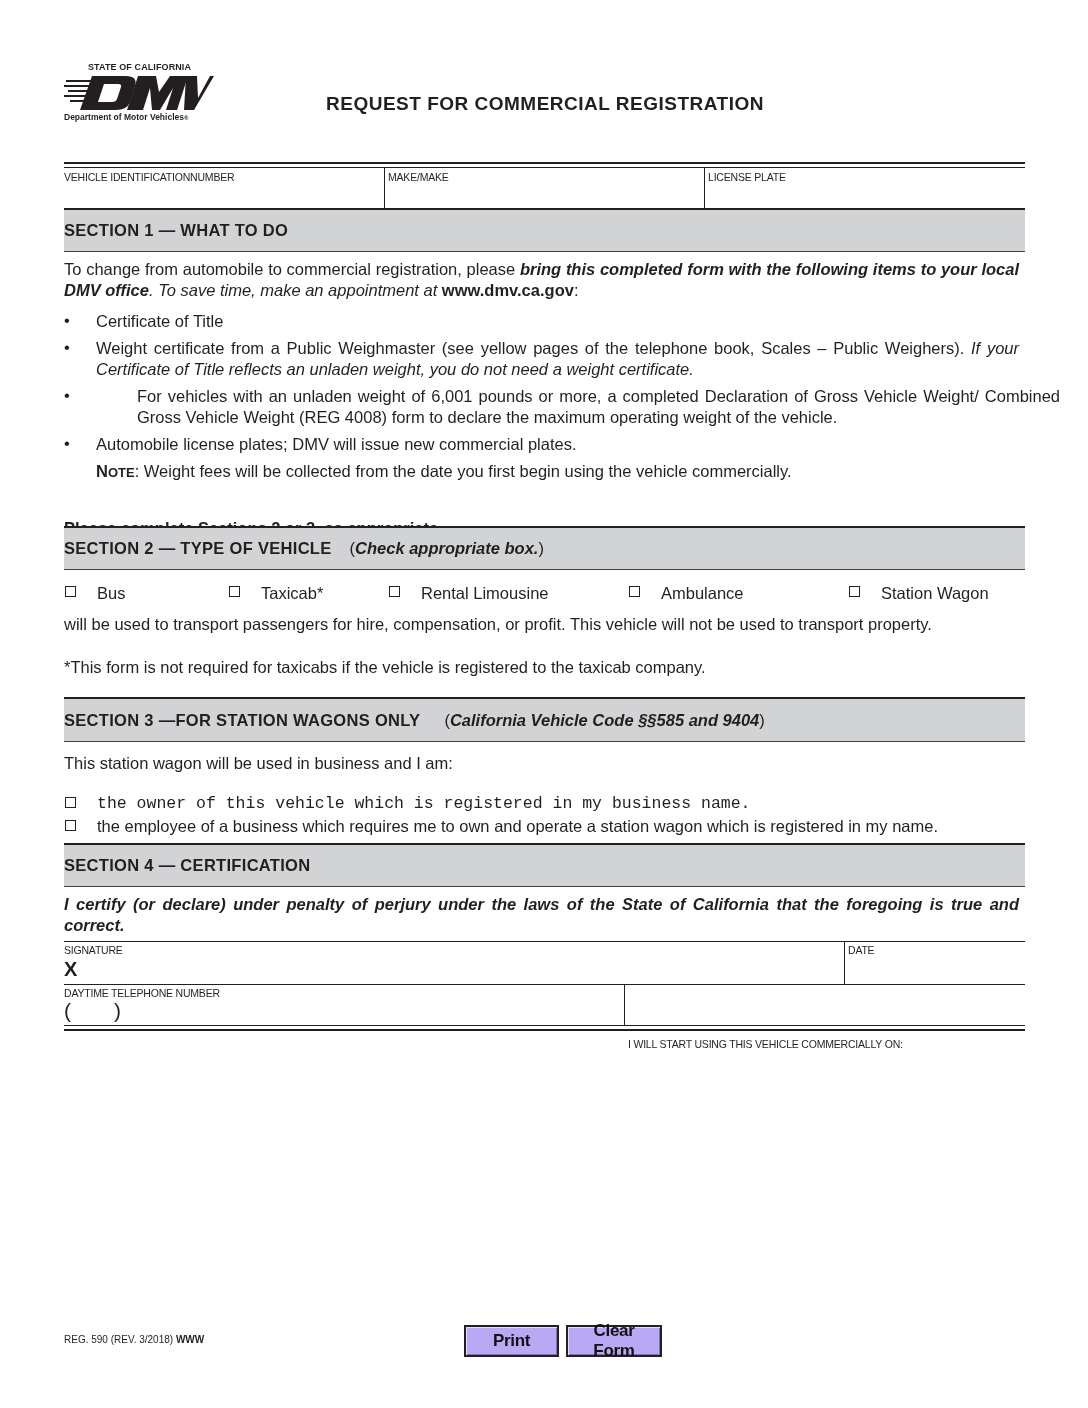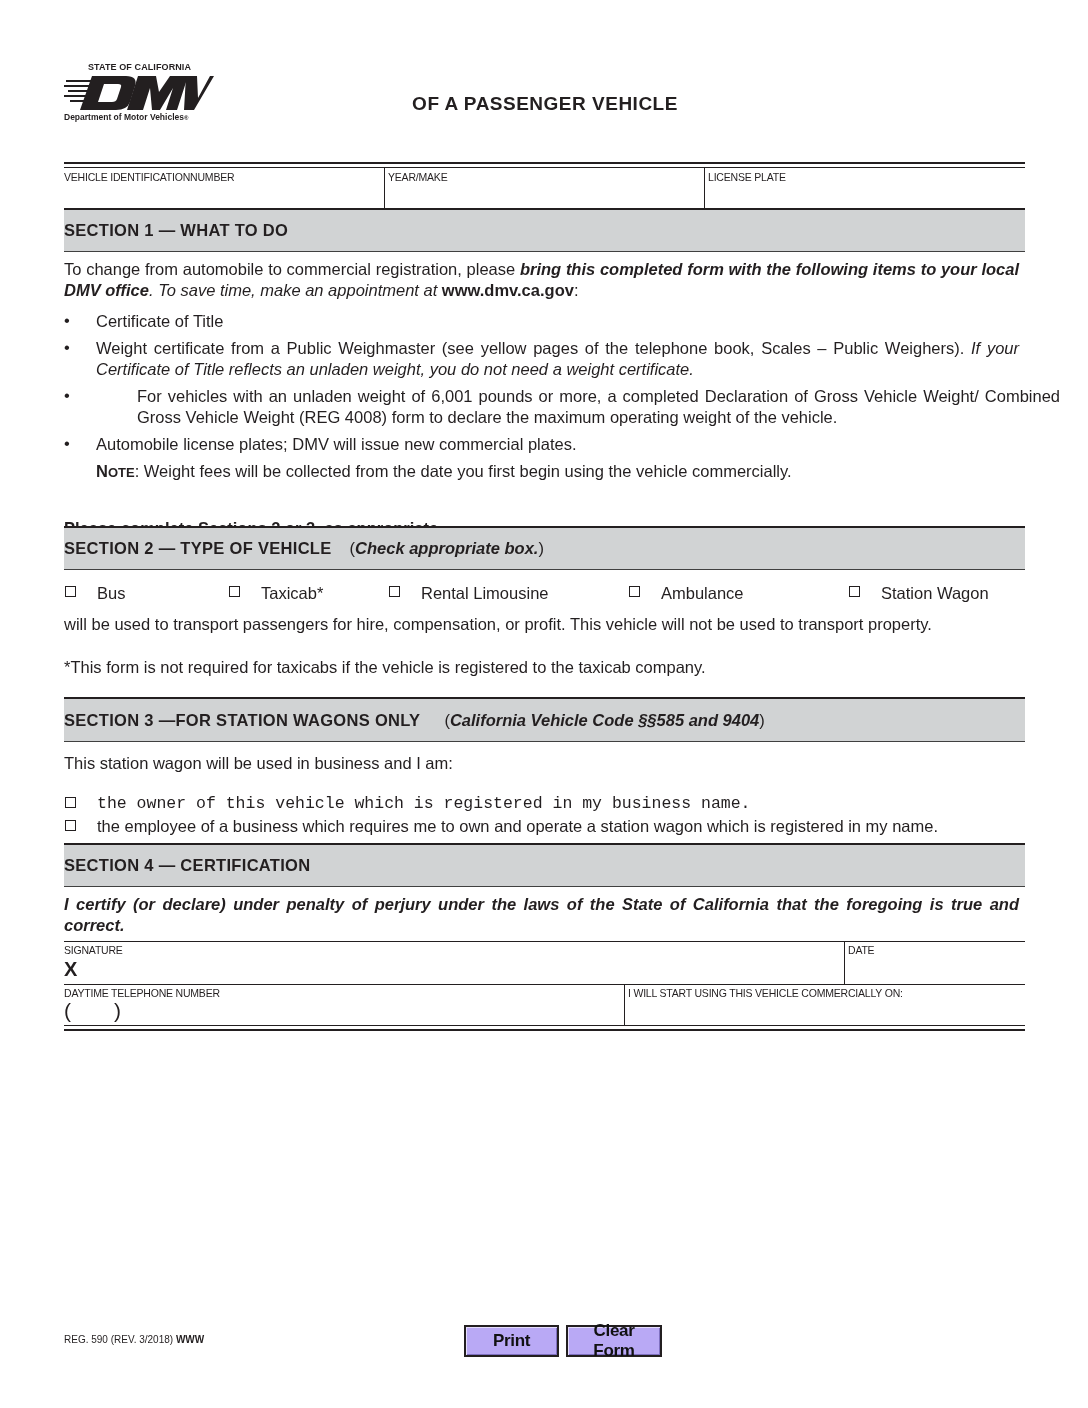--- a/index.html
+++ b/index.html
@@ -54,32 +54,32 @@
 
       <path d="M74 4 L92 4 L95 20 L106 4 L124 4 L113 38 L102 38 L109 16 L96 38 L88 38 L86 16 L79 38 L63 38 Z"></path>
 
       <path d="M122 4 L133 4 L134 26 L146 4 L150 4 L130 38 L120 38 Z"></path>
     </g>
   </svg>
   <span class="dept"><span>Department of Motor Vehicles</span><span style="font-size:6px">®</span></span>
 </div>
 
 <div class="abs title">
-  <div>OF A PASSENGER VEHICLE</div>
+  <div>REQUEST FOR COMMERCIAL REGISTRATION</div>
 </div>
 
 <div class="hline" style="top:162px;height:2px;"></div>
 <div class="hline" style="top:167px;height:1px;"></div>
 <div class="vline" style="left:384px;top:168px;height:40px;"></div>
 <div class="vline" style="left:704px;top:168px;height:40px;"></div>
 <div class="abs" style="left:64px;top:168px;width:320px;height:40px;">
   <span class="field-label" style="left:0;top:3px;">VEHICLE IDENTIFICATIONNUMBER</span>
 </div>
 <div class="abs" style="left:385px;top:168px;width:319px;height:40px;">
-  <span class="field-label" style="left:3px;top:3px;">YEAR/MAKE</span>
+  <span class="field-label" style="left:3px;top:3px;">MAKE/MAKE</span>
 </div>
 <div class="abs" style="left:705px;top:168px;width:320px;height:40px;">
   <span class="field-label" style="left:3px;top:3px;">LICENSE PLATE</span>
 </div>
 
 <div class="section-head" style="top:208px;height:44px;">
   <span>SECTION 1 — WHAT TO DO</span>
 </div>
 
 <div class="text" style="top:259px;text-align:justify;">
@@ -149,21 +149,21 @@
   <span class="field-label" style="left:3px;top:2px;">DATE</span>
 </div>
 
 <div class="hline" style="top:984px;height:1px;"></div>
 <div class="vline" style="left:624px;top:985px;height:40px;"></div>
 <div class="abs" style="left:64px;top:985px;width:560px;height:40px;">
   <span class="field-label" style="left:0;top:2px;">DAYTIME TELEPHONE NUMBER</span>
   <span class="abs" style="left:0;top:14px;font-size:21px;">(</span>
   <span class="abs" style="left:50px;top:14px;font-size:21px;">)</span>
 </div>
-<div class="abs" style="left:625px;top:985px;width:400px;height:40px;">
+<div class="abs" style="left:625px;top:1036px;width:400px;height:40px;">
   <span class="field-label" style="left:3px;top:2px;">I WILL START USING THIS VEHICLE COMMERCIALLY ON:</span>
 </div>
 <div class="hline" style="top:1025px;height:1px;"></div>
 <div class="hline" style="top:1029px;height:2px;"></div>
 
 <div class="abs" style="left:64px;top:1334px;font-size:10px;">
   <span>REG. 590 (REV. 3/2018) </span><b>WWW</b>
 </div>
 
 <button class="btn" style="left:464px;width:95px;">Print</button>

